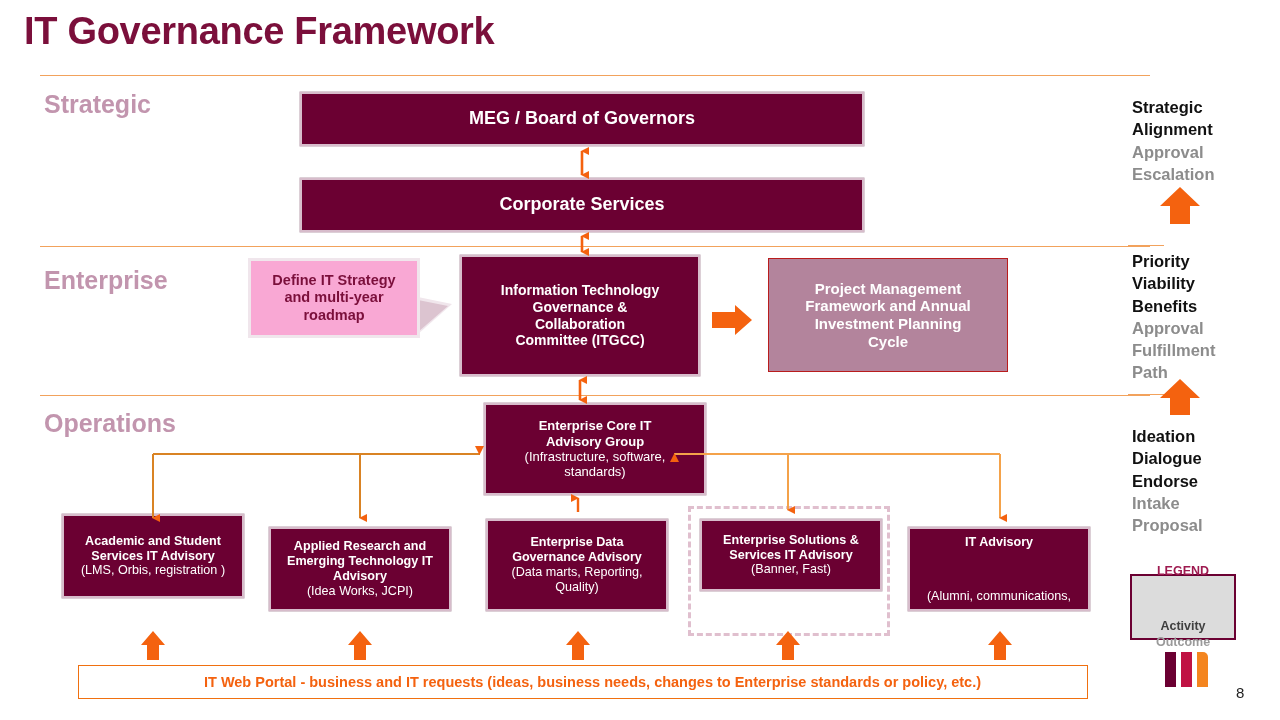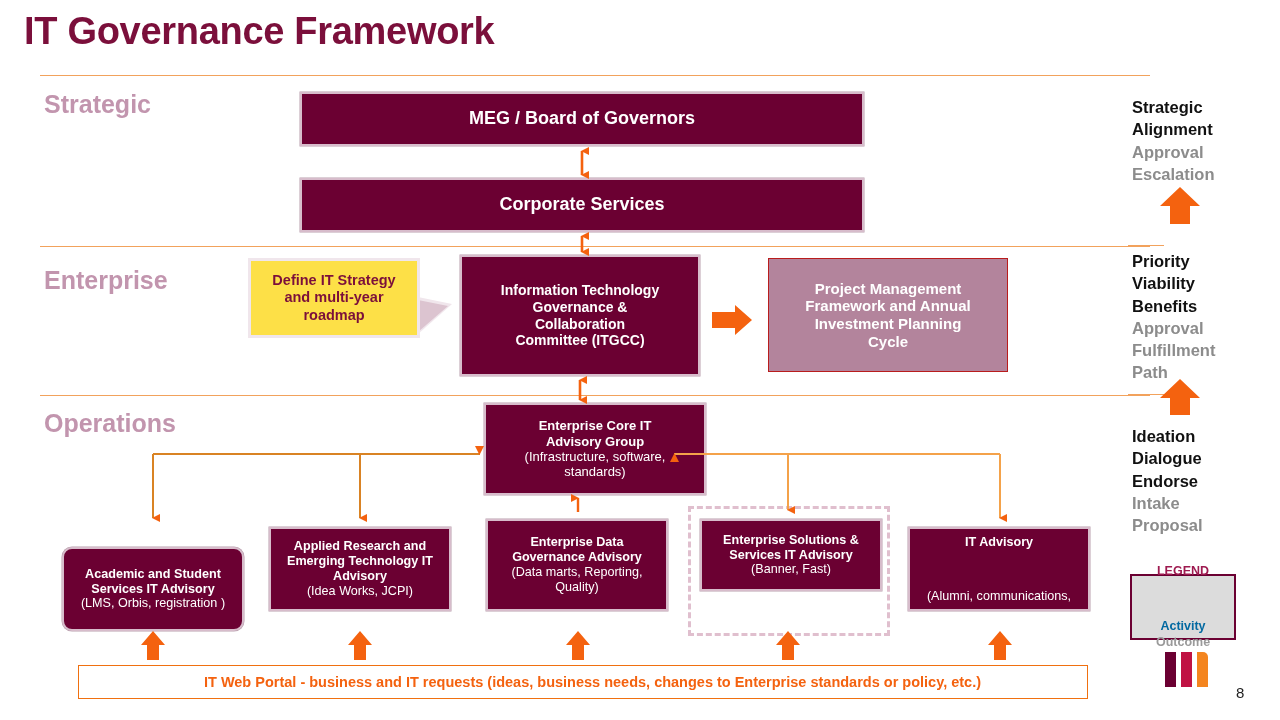--- a/index.html
+++ b/index.html
@@ -75,21 +75,21 @@
   .maroon {
     background: #6B0032;
     border: 2px solid #D7BCCB;
     box-shadow: 0 0 0 0.5px #b9a0ae;
   }
   .mauve {
     background: #B3849C;
     border: 1px solid #b91c1c;
   }
   .callout-fill {
-    background: #fde047;
+    background: #f9a8d4;
     border: 3px solid #F0E6EC;
     color: #7B0F3B;
   }
 
   
   #node-meg {
     left: 300px; top: 92px; width: 564px; height: 54px;
     font-size: 18px;
   }
   #node-corporate-services {
@@ -131,21 +131,21 @@
   #node-core {
     left: 484px; top: 403px; width: 222px; height: 92px;
     font-size: 13px;
     justify-content: center;
   }
 
   .advisory {
     width: 182px; height: 84px;
     font-size: 12.6px;
   }
-  #node-academic   { left: 62px;  top: 547px; border-radius: 10px; }
+  #node-academic   { left: 62px;  top: 514px; }
   #node-applied    { left: 269px; top: 527px; }
   #node-data-gov   { left: 486px; top: 519px; height: 92px; }
   #node-solutions  { left: 700px; top: 519px; height: 72px; }
   #node-admin      { left: 908px; top: 527px; height: 84px; gap: 39px; }
 
   #dashed-frame {
     position: absolute;
     left: 688px; top: 506px;
     width: 202px; height: 130px;
     border: 3px dashed #E0BFCE;
@@ -193,21 +193,21 @@
     background: #DCDCDC;
     border: 2.5px solid #6B0032;
     display: flex;
     flex-direction: column;
     align-items: center;
     justify-content: center;
     font-size: 12.5px;
     line-height: 1.25;
   }
   #legend-title   { color: #9E1A50; font-weight: bold; }
-  #legend-activity{ color: #0369a1; font-weight: bold; margin-top: 40px; }
+  #legend-activity{ color: #404040; font-weight: bold; margin-top: 40px; }
   #legend-outcome { color: #9A9A9A; font-weight: bold; }
 
   #brand-bars {
     position: absolute;
     left: 1165px; top: 652px;
     display: flex;
     gap: 5px;
   }
   #brand-bars span {
     display: block;

